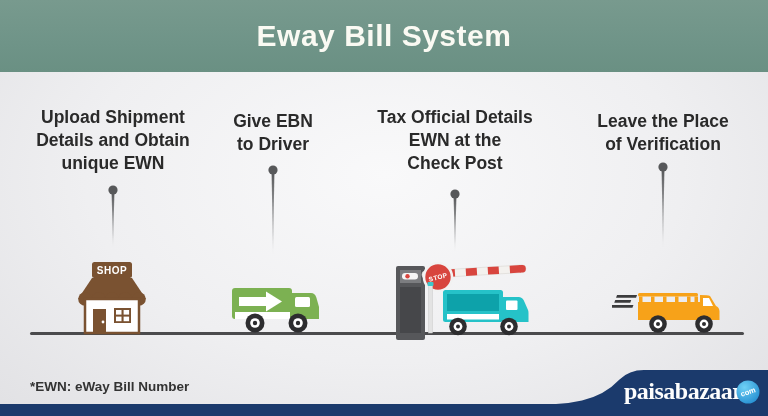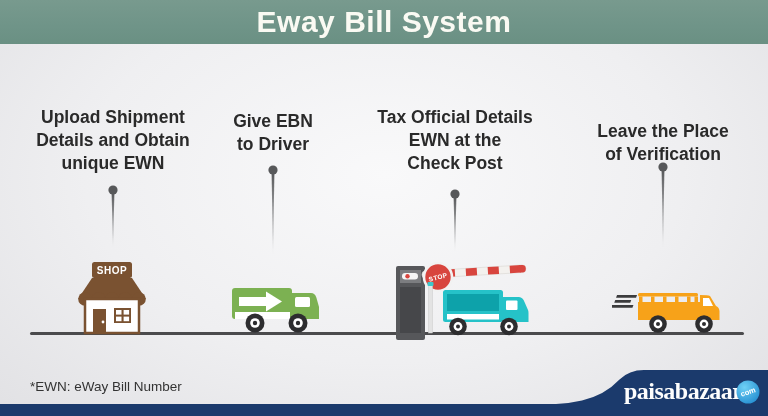--- a/index.html
+++ b/index.html
@@ -2,51 +2,51 @@
 <html><head>
 <meta charset="utf-8">
 <style>
   html,body{margin:0;padding:0;background:#d9d9db;}
   .stage{
     position:relative;width:768px;height:416px;overflow:hidden;
     background:radial-gradient(ellipse at 50% 42%, #f9f9fa 0%, #efeff1 55%, #e1e1e4 100%);
     font-family:"Liberation Sans", sans-serif;
   }
   .band{
-    position:absolute;left:0;top:0;width:768px;height:44px;
+    position:absolute;left:0;top:0;width:768px;height:72px;
     background:linear-gradient(180deg,#789a8e 0%, #6f9488 60%, #6a9083 100%);
     display:flex;align-items:center;justify-content:center;
   }
   .band h1{
     margin:0;font-size:30px;font-weight:600;color:#fafaf3;letter-spacing:0.5px;
   }
   .step-label{
     position:absolute;text-align:center;font-weight:bold;font-size:17.5px;
     line-height:23px;color:#2a2a2a;white-space:pre-line;
   }
   .s1{left:23px;top:106px;width:180px;}
   .s2{left:203px;top:110px;width:140px;}
   .s3{left:362px;top:106px;width:186px;}
-  .s4{left:573px;top:120px;width:180px;}
+  .s4{left:573px;top:110px;width:180px;}
   .pin{position:absolute;}
   .p1{left:107px;top:185px;}
   .p2{left:267px;top:165px;}
   .p3{left:449px;top:189px;}
   .p4{left:657px;top:162px;}
   .ground{
     position:absolute;left:30px;top:332px;width:714px;height:3px;
     background:#4b4b4d;border-radius:2px;
   }
   .icon{position:absolute;}
   .icon-shop{left:76px;top:261px;}
   .icon-green-truck{left:229px;top:283px;}
   .icon-checkpost{left:394px;top:262px;}
   .icon-orange-truck{left:612px;top:287px;}
   .footnote{
-    position:absolute;left:30px;top:379px;font-size:13.5px;font-weight:normal;color:#333;
+    position:absolute;left:30px;top:379px;font-size:13.5px;font-weight:bold;color:#333;
   }
   .bottom-bar{
     position:absolute;left:0;top:404px;width:768px;height:12px;background:#1b3a6c;
   }
   .logo{position:absolute;left:556px;top:366px;}
   .logo-brand{
     font-family:"Liberation Serif", serif;font-size:24px;font-weight:600;
     letter-spacing:-0.5px;fill:#fdfdfd;
   }
 </style>

